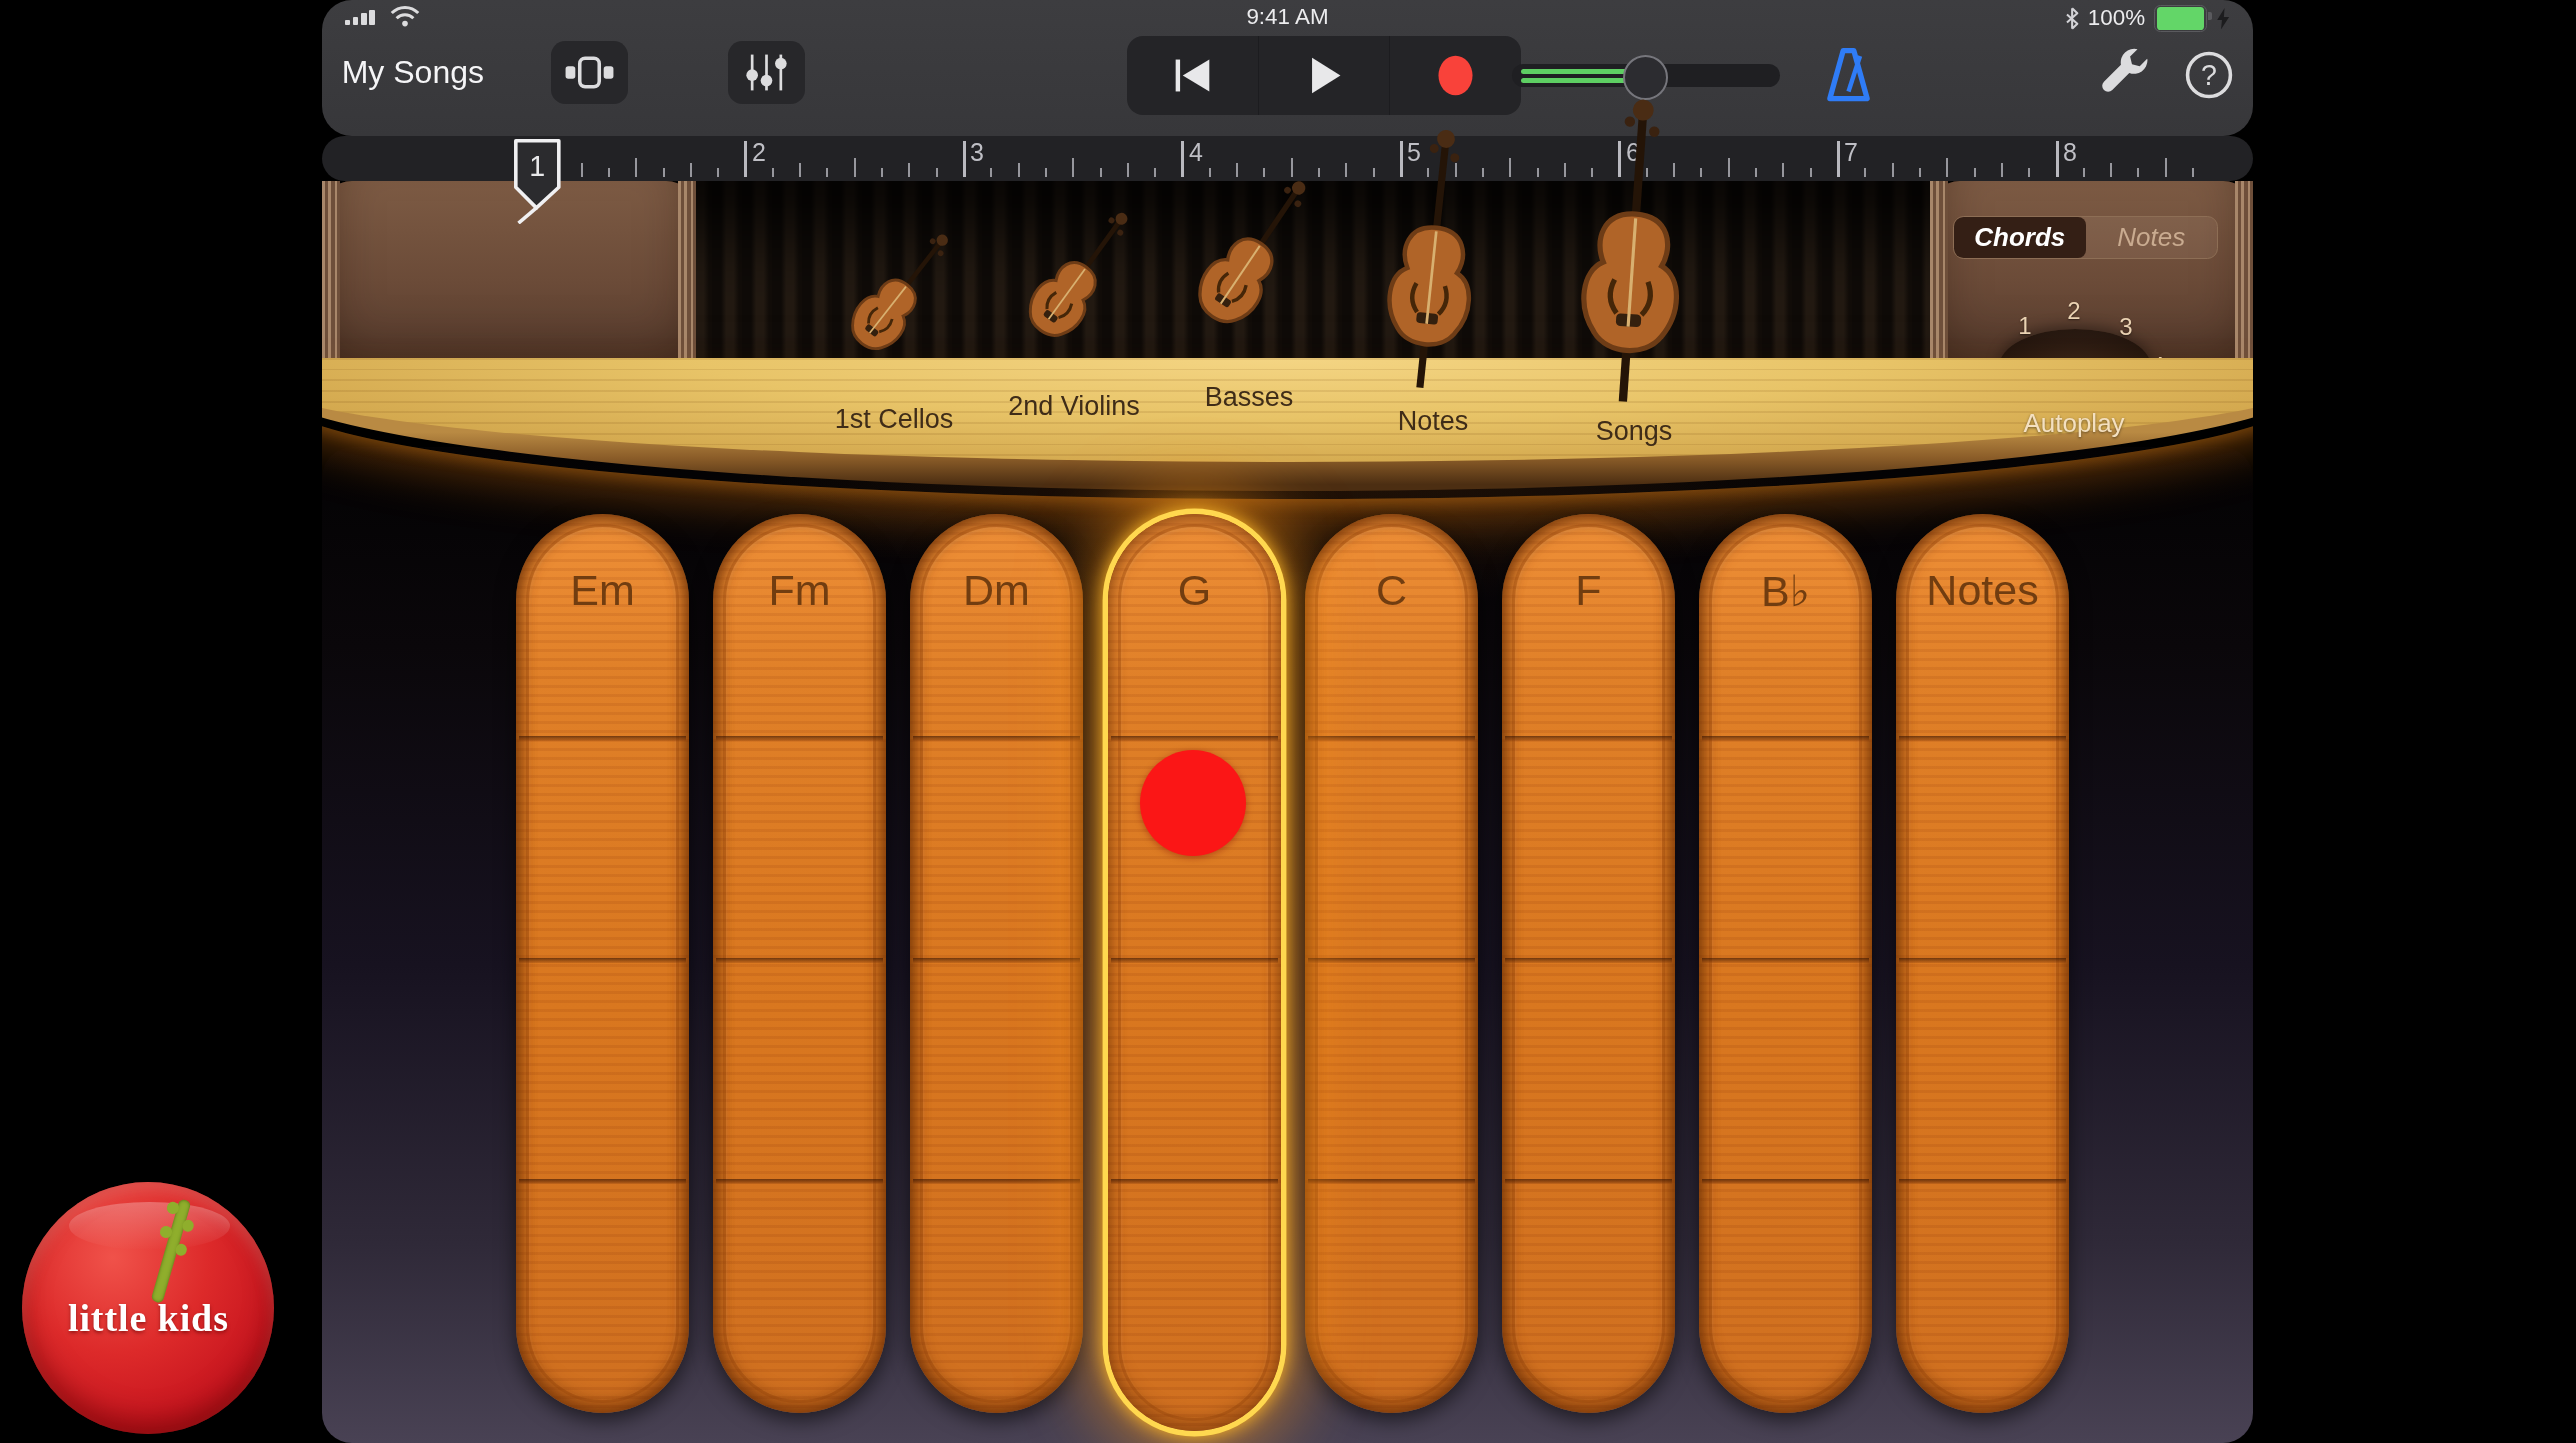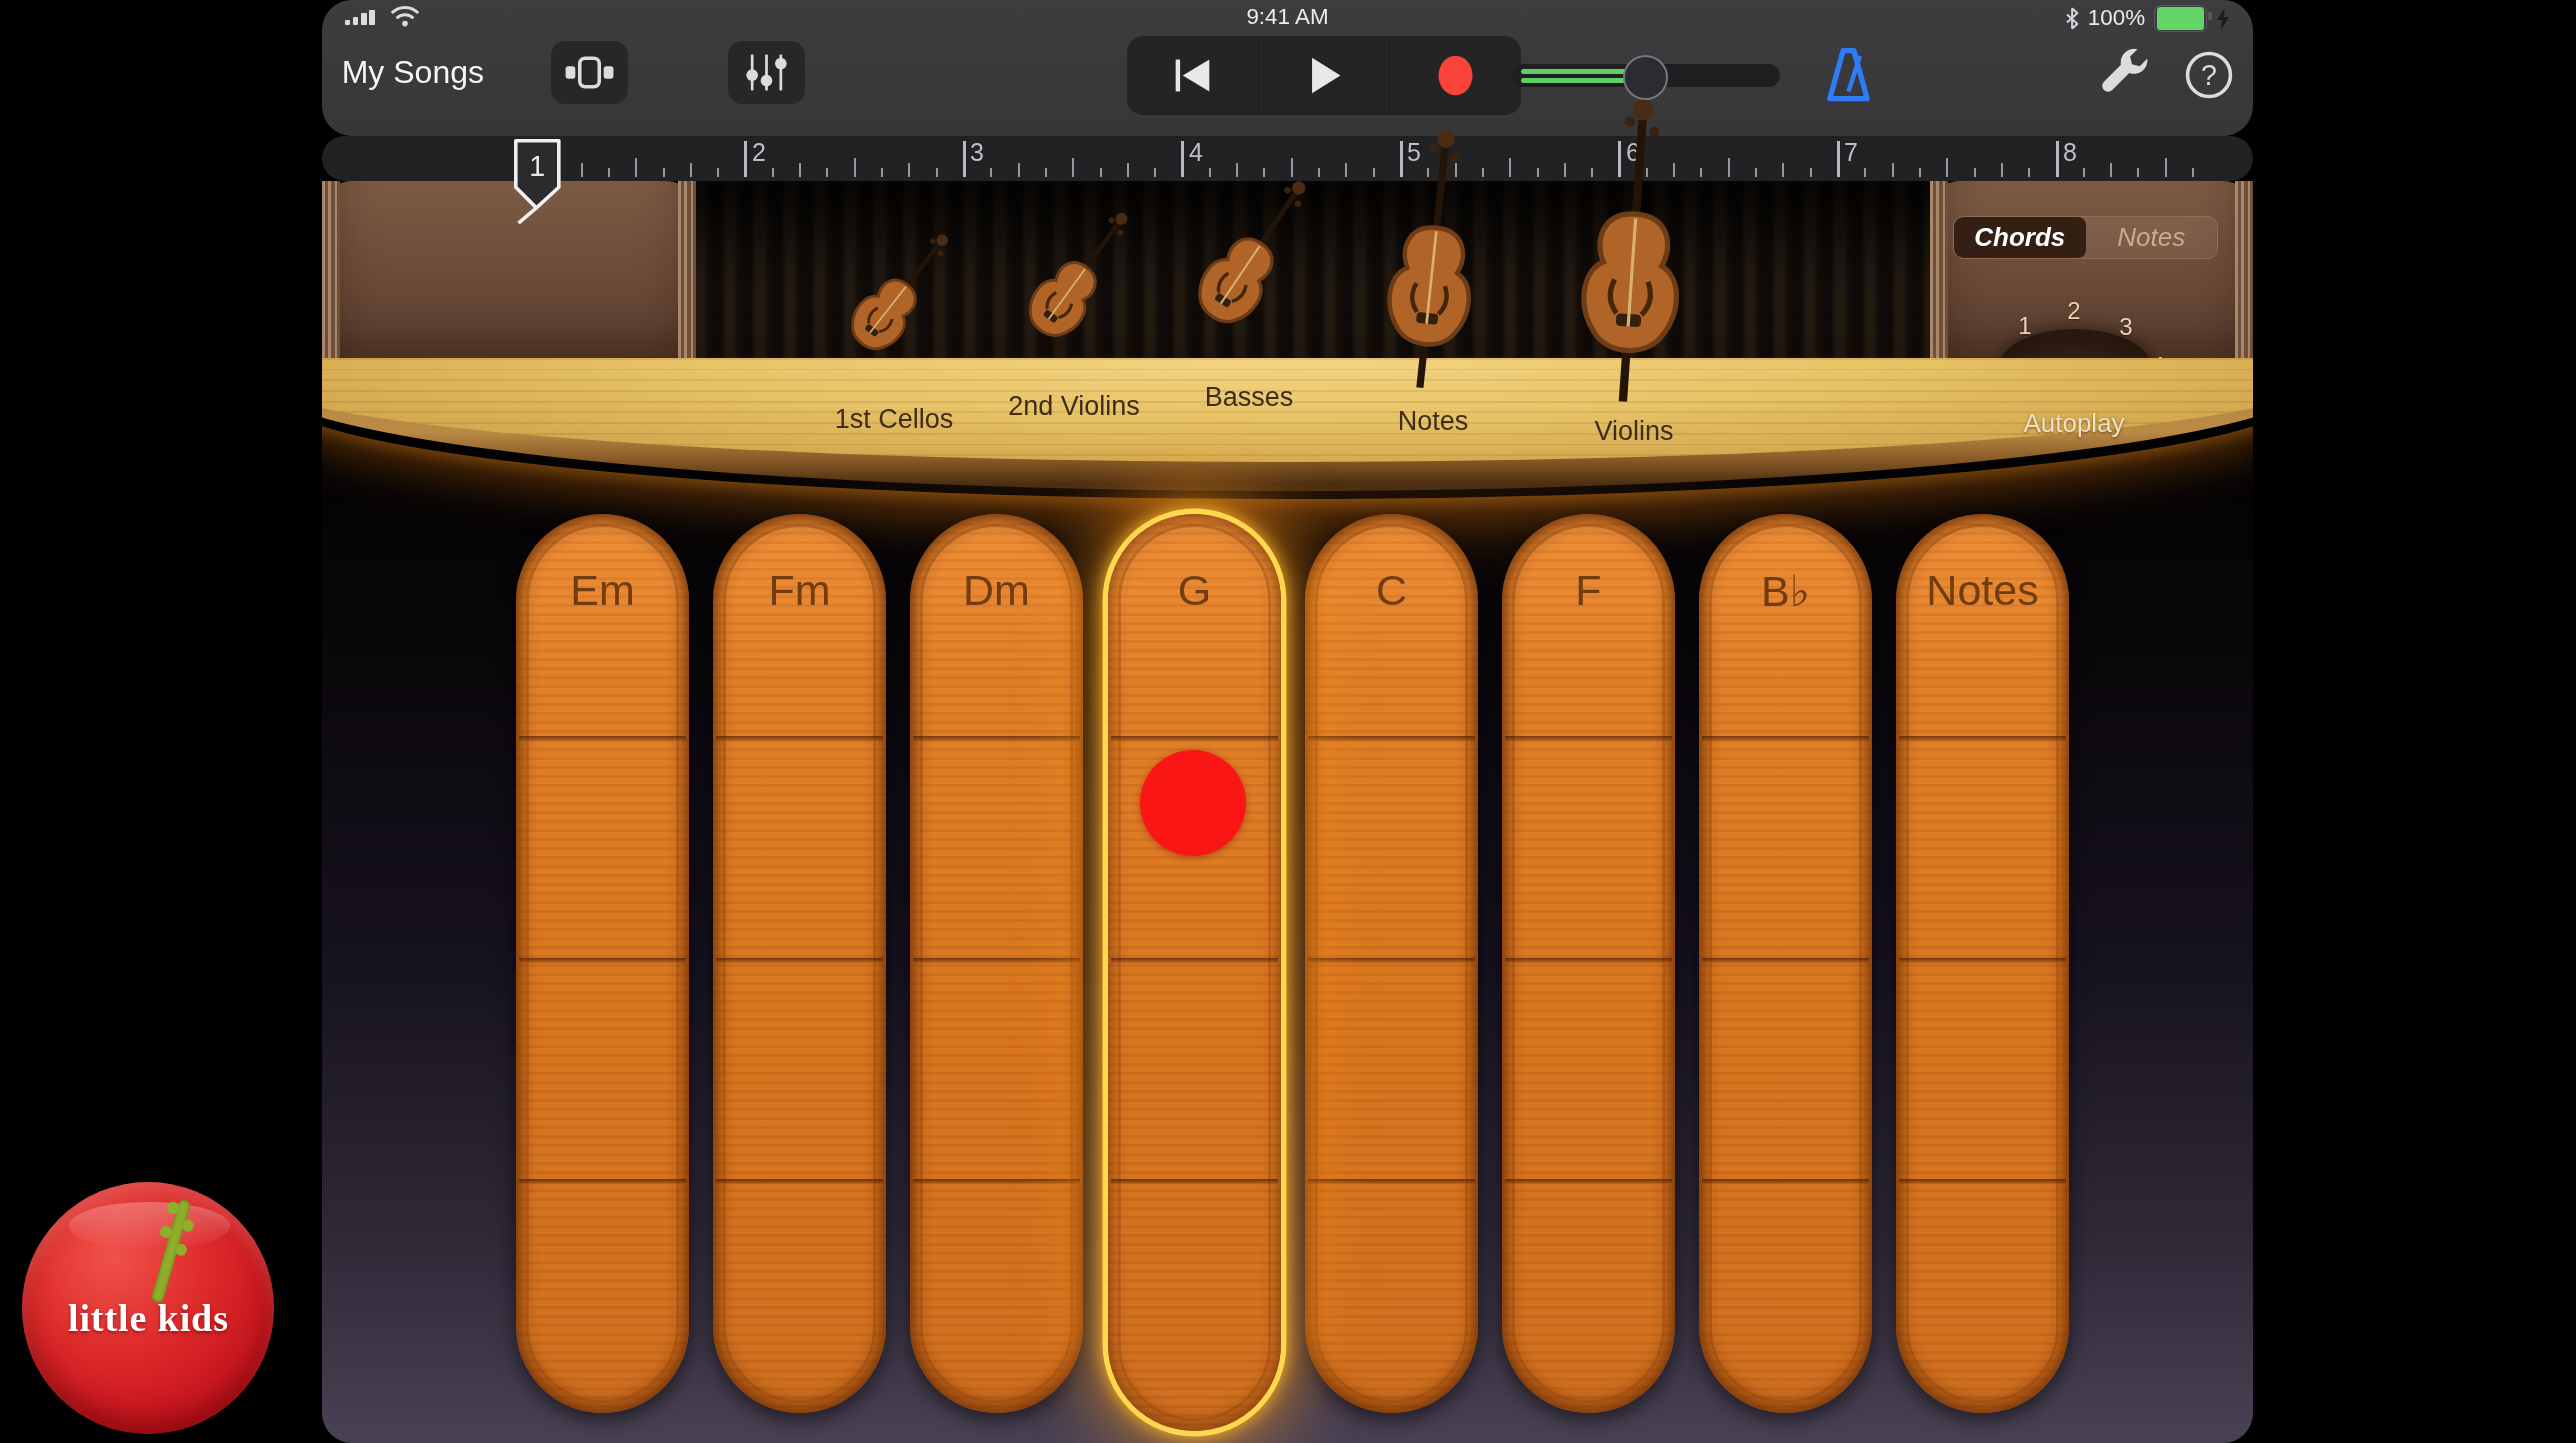--- a/index.html
+++ b/index.html
@@ -409,21 +409,21 @@
       <path d="M22 90 q-4 9 2 16" stroke="#452608" stroke-width="2.5" fill="none"></path>
       <path d="M38 90 q4 9 -2 16" stroke="#452608" stroke-width="2.5" fill="none"></path>
       <rect x="24" y="106" width="12" height="6" rx="2" fill="#34200e"></rect>
       <line x1="30" y1="60" x2="30" y2="112" stroke="#d8b070" stroke-width="1.5"></line>
     </svg>
         </div>
         <div class="inst-lbl" style="left:572px;top:238px">1st Cellos</div>
         <div class="inst-lbl" style="left:752px;top:225px">2nd Violins</div>
         <div class="inst-lbl" style="left:927px;top:216px">Basses</div>
         <div class="inst-lbl" style="left:1111px;top:240px">Notes</div>
-        <div class="inst-lbl" style="left:1312px;top:250px">Violins</div>
+        <div class="inst-lbl" style="left:1312px;top:250px">Songs</div>
       </div>
   </div>
 
   <div id="pit" class="abs"></div>
   <div id="strips">
       <div class="strip abs" style="left:194px;top:514px;height:899px">
       <div class="inner"></div>
       <div class="chord-lbl">Em</div>
         <div class="divider" style="top:222px"></div>
         <div class="divider" style="top:444px"></div>

